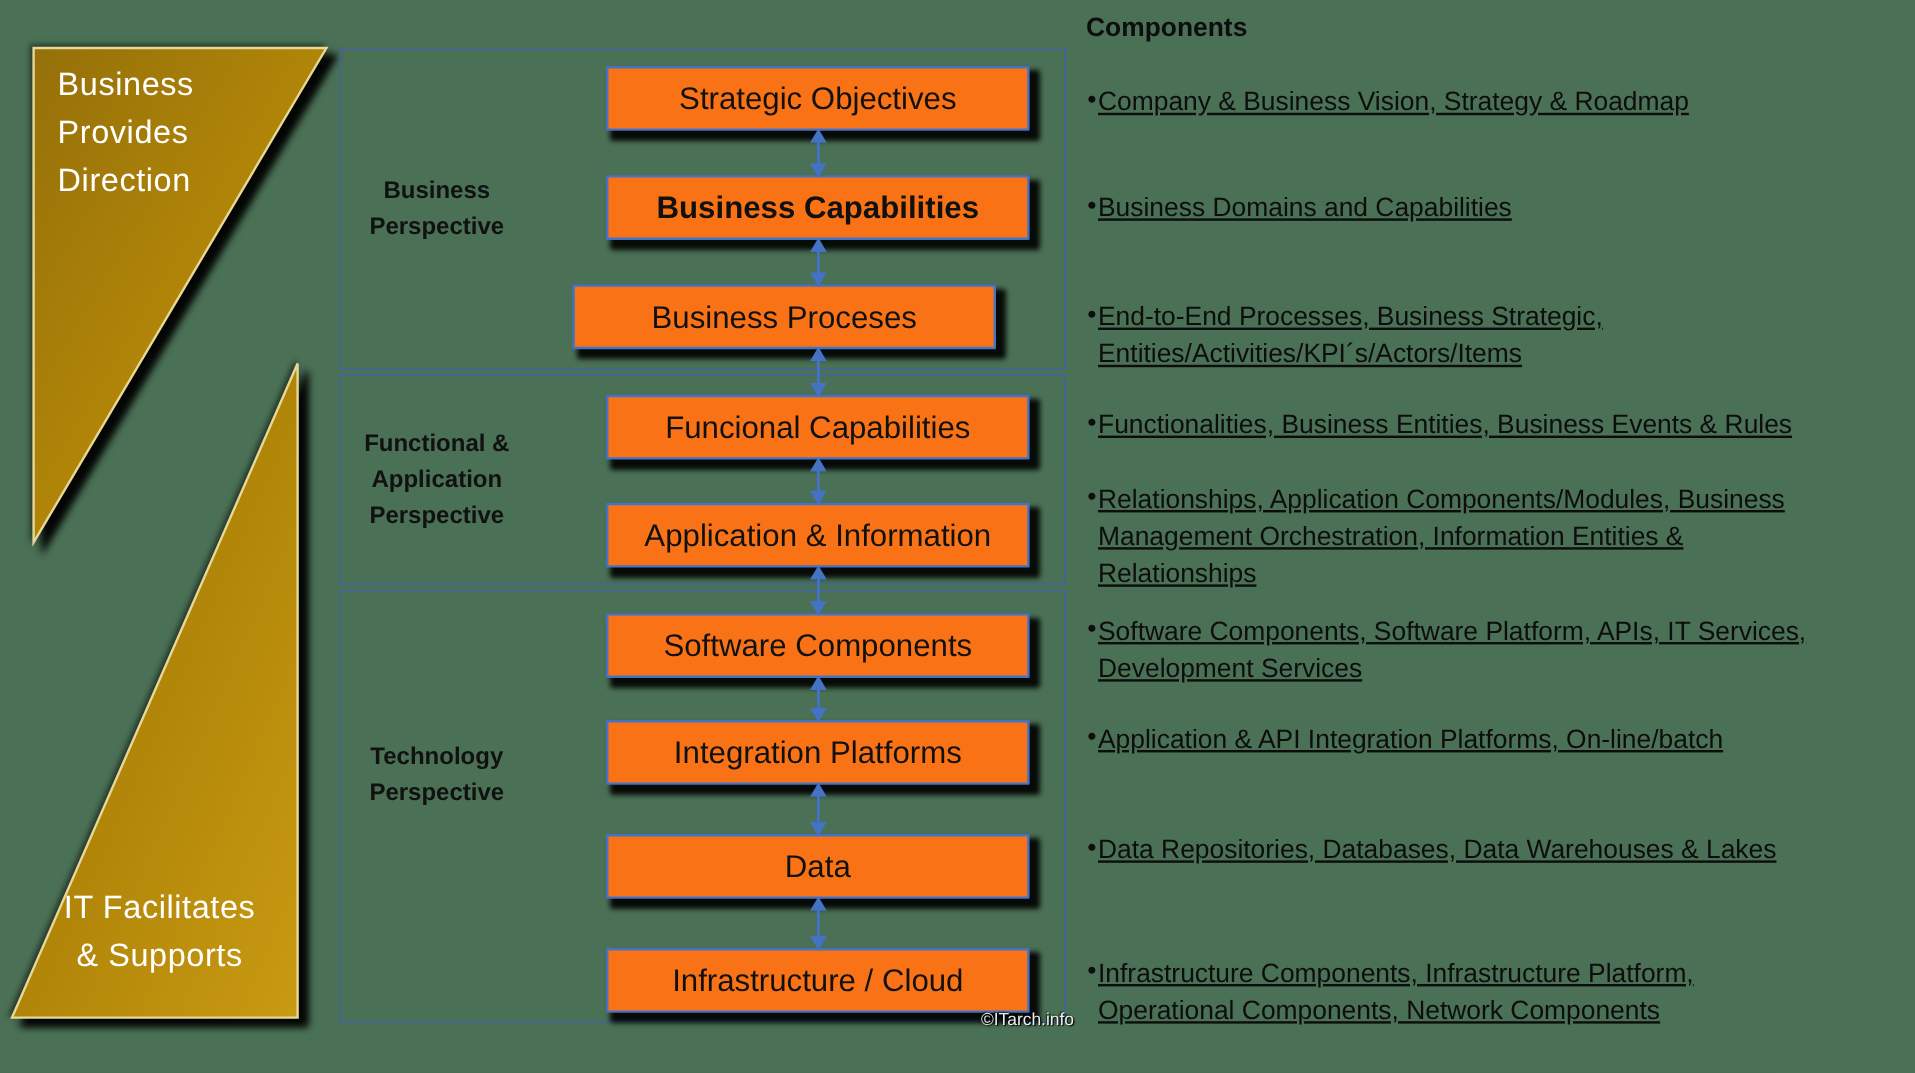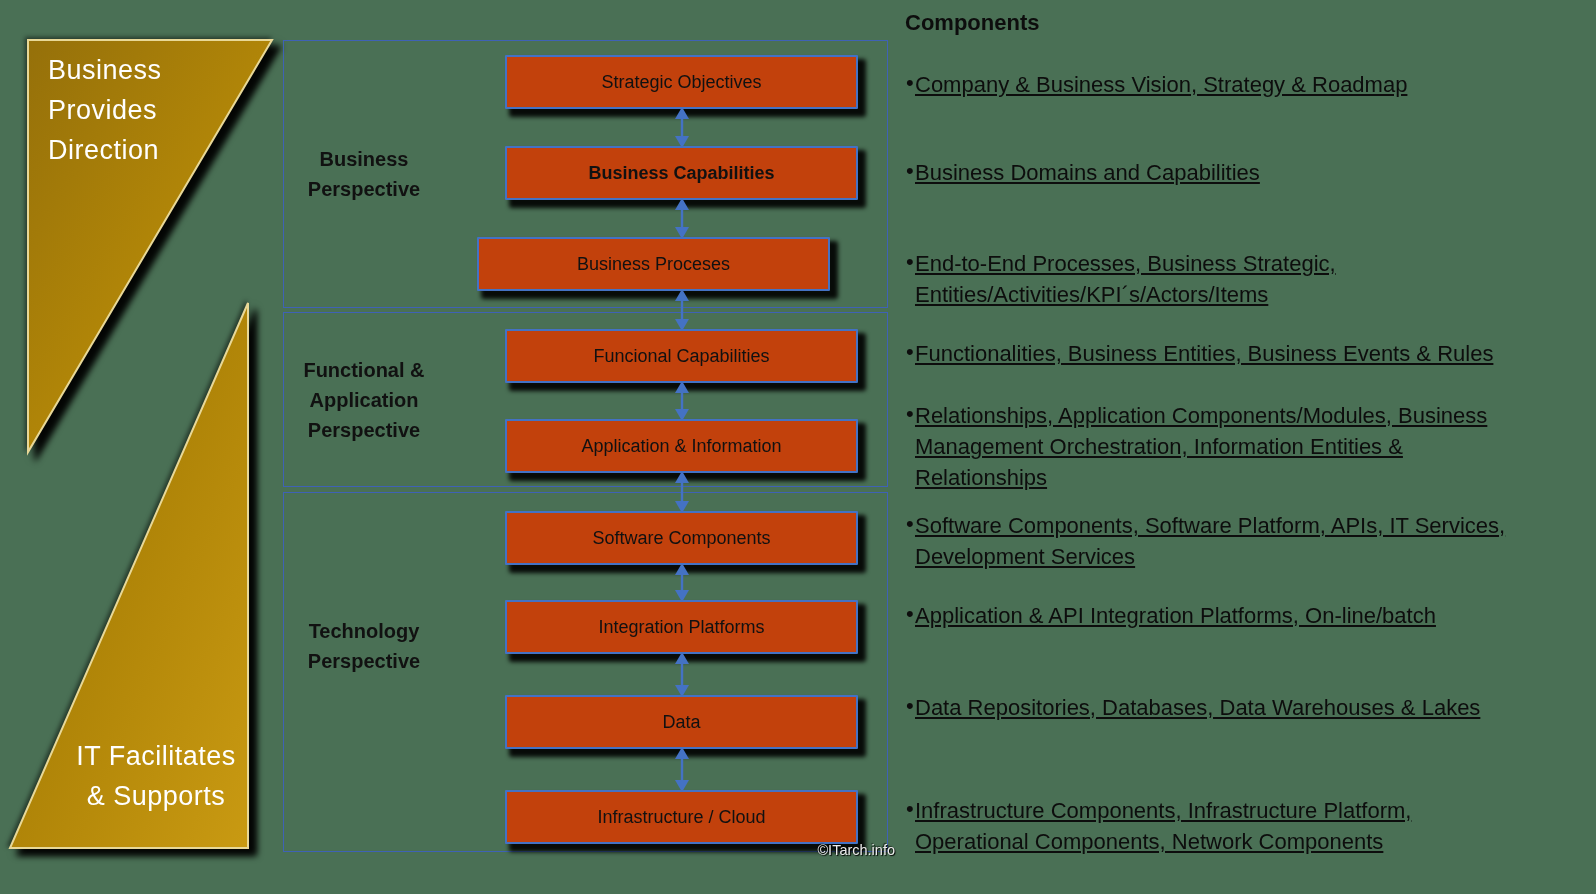--- a/index.html
+++ b/index.html
@@ -20,23 +20,23 @@
 
   
   .group{position:absolute;border:1.5px solid #3F62B5;box-sizing:border-box;}
   .group-label{
     position:absolute;width:160px;text-align:center;color:#111111;
     font-size:20px;font-weight:bold;line-height:30px;
   }
 
   
   .arch-box{
-    position:absolute;background:#c2410c;border:2.5px solid #4472C4;border-radius:1px;
+    position:absolute;background:#f97316;border:2.5px solid #4472C4;border-radius:1px;
     box-sizing:border-box;display:flex;align-items:center;justify-content:center;
-    font-size:18px;color:#111111;white-space:nowrap;
+    font-size:26px;color:#111111;white-space:nowrap;
     box-shadow:6px 6px 4px 2px rgba(0,0,0,0.9);
   }
 
   .arrow{position:absolute;}
 
   
   .comp-title{
     position:absolute;left:905px;top:10px;
     font-size:22px;font-weight:bold;color:#0d0d0d;
   }
@@ -67,21 +67,21 @@
       <polygon points="28,40 272,40 28,452" fill="url(#gold-grad)" stroke="#E8D897" stroke-width="2"></polygon>
       <polygon points="248,303 248,848 10,848" fill="url(#gold-grad)" stroke="#E8D897" stroke-width="2"></polygon>
     </g>
   </svg>
 
   <div class="tri-text" style="left:48px;top:50px;width:210px;" id="triTopText">
       <div>Business</div>
       <div>Provides</div>
       <div>Direction</div>
     </div>
-  <div class="tri-text centered" style="left:46px;top:736px;width:220px;" id="triBottomText">
+  <div class="tri-text centered" style="left:23px;top:736px;width:220px;" id="triBottomText">
       <div>IT Facilitates</div>
       <div>&amp; Supports</div>
     </div>
 
   <div id="diagramLayer">
       <div class="group" style="left: 283px; top: 40px; width: 605px; height: 268px;"></div>
       <div class="group-label" style="left: 284px; top: 144px;">
         <div>Business</div>
         <div>Perspective</div>
       </div>

